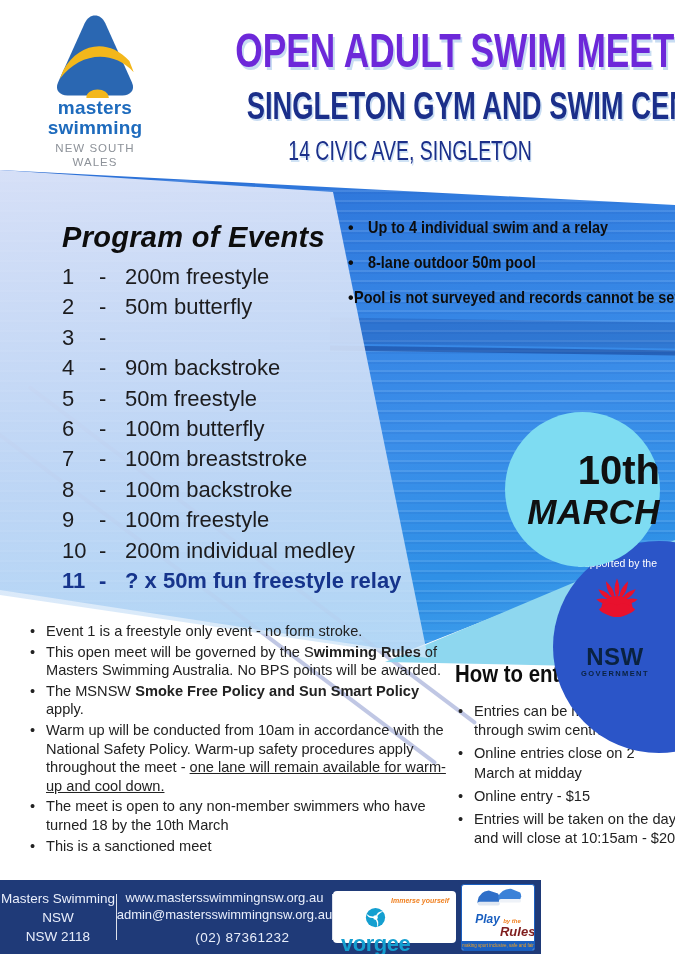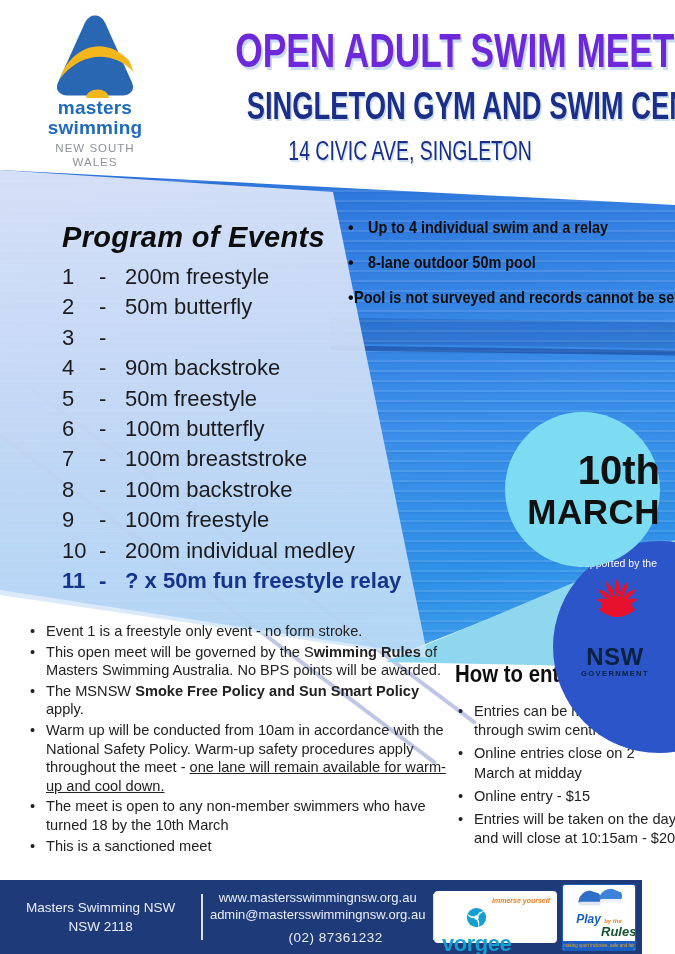--- a/index.html
+++ b/index.html
@@ -50,21 +50,21 @@
   .facts{position:absolute;left:348px;top:48px;width:330px;}
   .facts li{display:flex;margin-bottom:15px;font-size:17px;font-weight:700;color:#0d0d0d;line-height:20px;}
   .facts .dot{width:20px;font-size:16px;}
   
   .badge{
     position:absolute;left:505px;top:412px;width:155px;height:155px;border-radius:50%;
     background:#7edcf2;display:flex;flex-direction:column;align-items:flex-end;justify-content:center;
     z-index:5;
   }
   .badge .day{font-size:40px;font-weight:700;color:#101010;line-height:44px;}
-  .badge .month{font-size:35px;font-weight:700;color:#101010;line-height:40px;letter-spacing:.5px;}
+  .badge .month{font-size:35px;font-weight:700;color:#101010;line-height:40px;letter-spacing:.5px;font-style:italic;}
   
   .gov-circle{
     position:absolute;left:553px;top:541px;width:212px;height:212px;border-radius:50%;
     background:#2b55c8;z-index:4;
   }
   .gov-label{position:absolute;left:6px;top:16px;width:116px;text-align:center;font-size:10.5px;color:#ffffff;}
   .gov-waratah{position:absolute;left:36px;top:32px;}
   .gov-org{position:absolute;left:0;top:104px;width:124px;text-align:center;font-size:24px;font-weight:800;color:#0a2240;line-height:24px;letter-spacing:.5px;}
   .gov-sub{position:absolute;left:0;top:128px;width:124px;text-align:center;font-size:7.5px;font-weight:700;color:#0a2240;letter-spacing:1.4px;}
   
@@ -73,37 +73,37 @@
   .rules li::before{content:"\2022";position:absolute;left:5px;top:0;}
   .seg-b{font-weight:700;}
   .seg-u{text-decoration:underline;}
   
   .enter{position:absolute;left:455px;top:660px;width:222px;}
   .enter-heading{font-size:24px;font-weight:700;color:#0d0d0d;margin-bottom:14px;}
   .enter li{position:relative;padding-left:19px;font-size:14.6px;line-height:19.2px;color:#222;margin-bottom:4px;}
   .enter li::before{content:"\2022";position:absolute;left:3px;top:0;}
   
   .footer{
-    position:absolute;left:0;top:880px;width:642px;height:74px;background:#1f3a78;
+    position:absolute;left:0;top:880px;width:541px;height:74px;background:#1f3a78;
     display:flex;align-items:center;z-index:6;
   }
   .f-org{width:212px;text-align:center;color:#e9eefb;font-size:13.5px;line-height:19px;}
   .f-div{width:1.5px;height:46px;background:rgba(255,255,255,.85);}
   .f-contact{width:242px;text-align:center;color:#e9eefb;font-size:13px;line-height:17px;}
   .f-phone{margin-top:6px;font-size:13.5px;letter-spacing:.5px;padding-left:36px;}
   .f-logos{flex:1;display:flex;align-items:center;justify-content:flex-end;padding-right:6px;gap:5px;}
   .vorgee-card{width:123px;height:52px;background:#ffffff;border-radius:4px;position:relative;}
   .vorgee-tagline{position:absolute;right:7px;top:6px;font-size:7px;font-style:italic;font-weight:700;color:#f08020;}
   .vorgee-row{position:absolute;left:8px;top:16px;display:flex;align-items:center;gap:3px;flex-direction:column;}
   .vorgee-name{font-size:22px;font-weight:700;color:#149fd0;letter-spacing:-.5px;}
   .pbtr-card{width:72px;height:65px;background:#ffffff;border:1.5px solid #1a5fc0;border-radius:3px;position:relative;overflow:hidden;text-align:center;}
   .pbtr-shoes{margin-top:1px;}
   .pbtr-play{font-size:12px;font-weight:800;font-style:italic;color:#1a5fc0;line-height:10px;}
   .pbtr-bythe{font-size:6px;font-weight:700;color:#f08020;font-style:italic;}
-  .pbtr-rules{font-size:13px;font-weight:800;font-style:italic;color:#14532d;line-height:12px;padding-left:38px;}
+  .pbtr-rules{font-size:13px;font-weight:800;font-style:italic;color:#7f1d1d;line-height:12px;padding-left:38px;}
   .pbtr-strip{position:absolute;left:0;bottom:0;width:100%;height:9px;background:#1a5fc0;color:#f0a020;font-size:4.5px;line-height:9px;}
 </style>
 </head>
 <body>
 
 <div class="page">
 
   <div class="logo-block">
     <svg width="96" height="86" viewBox="0 0 110 100">
       <path d="M55 4 C50 4 46 7 43 13 L12 82 C8 91 14 97 23 97 L87 97 C96 97 102 91 98 82 L67 13 C64 7 60 4 55 4 Z" fill="#2a67b2"></path>

